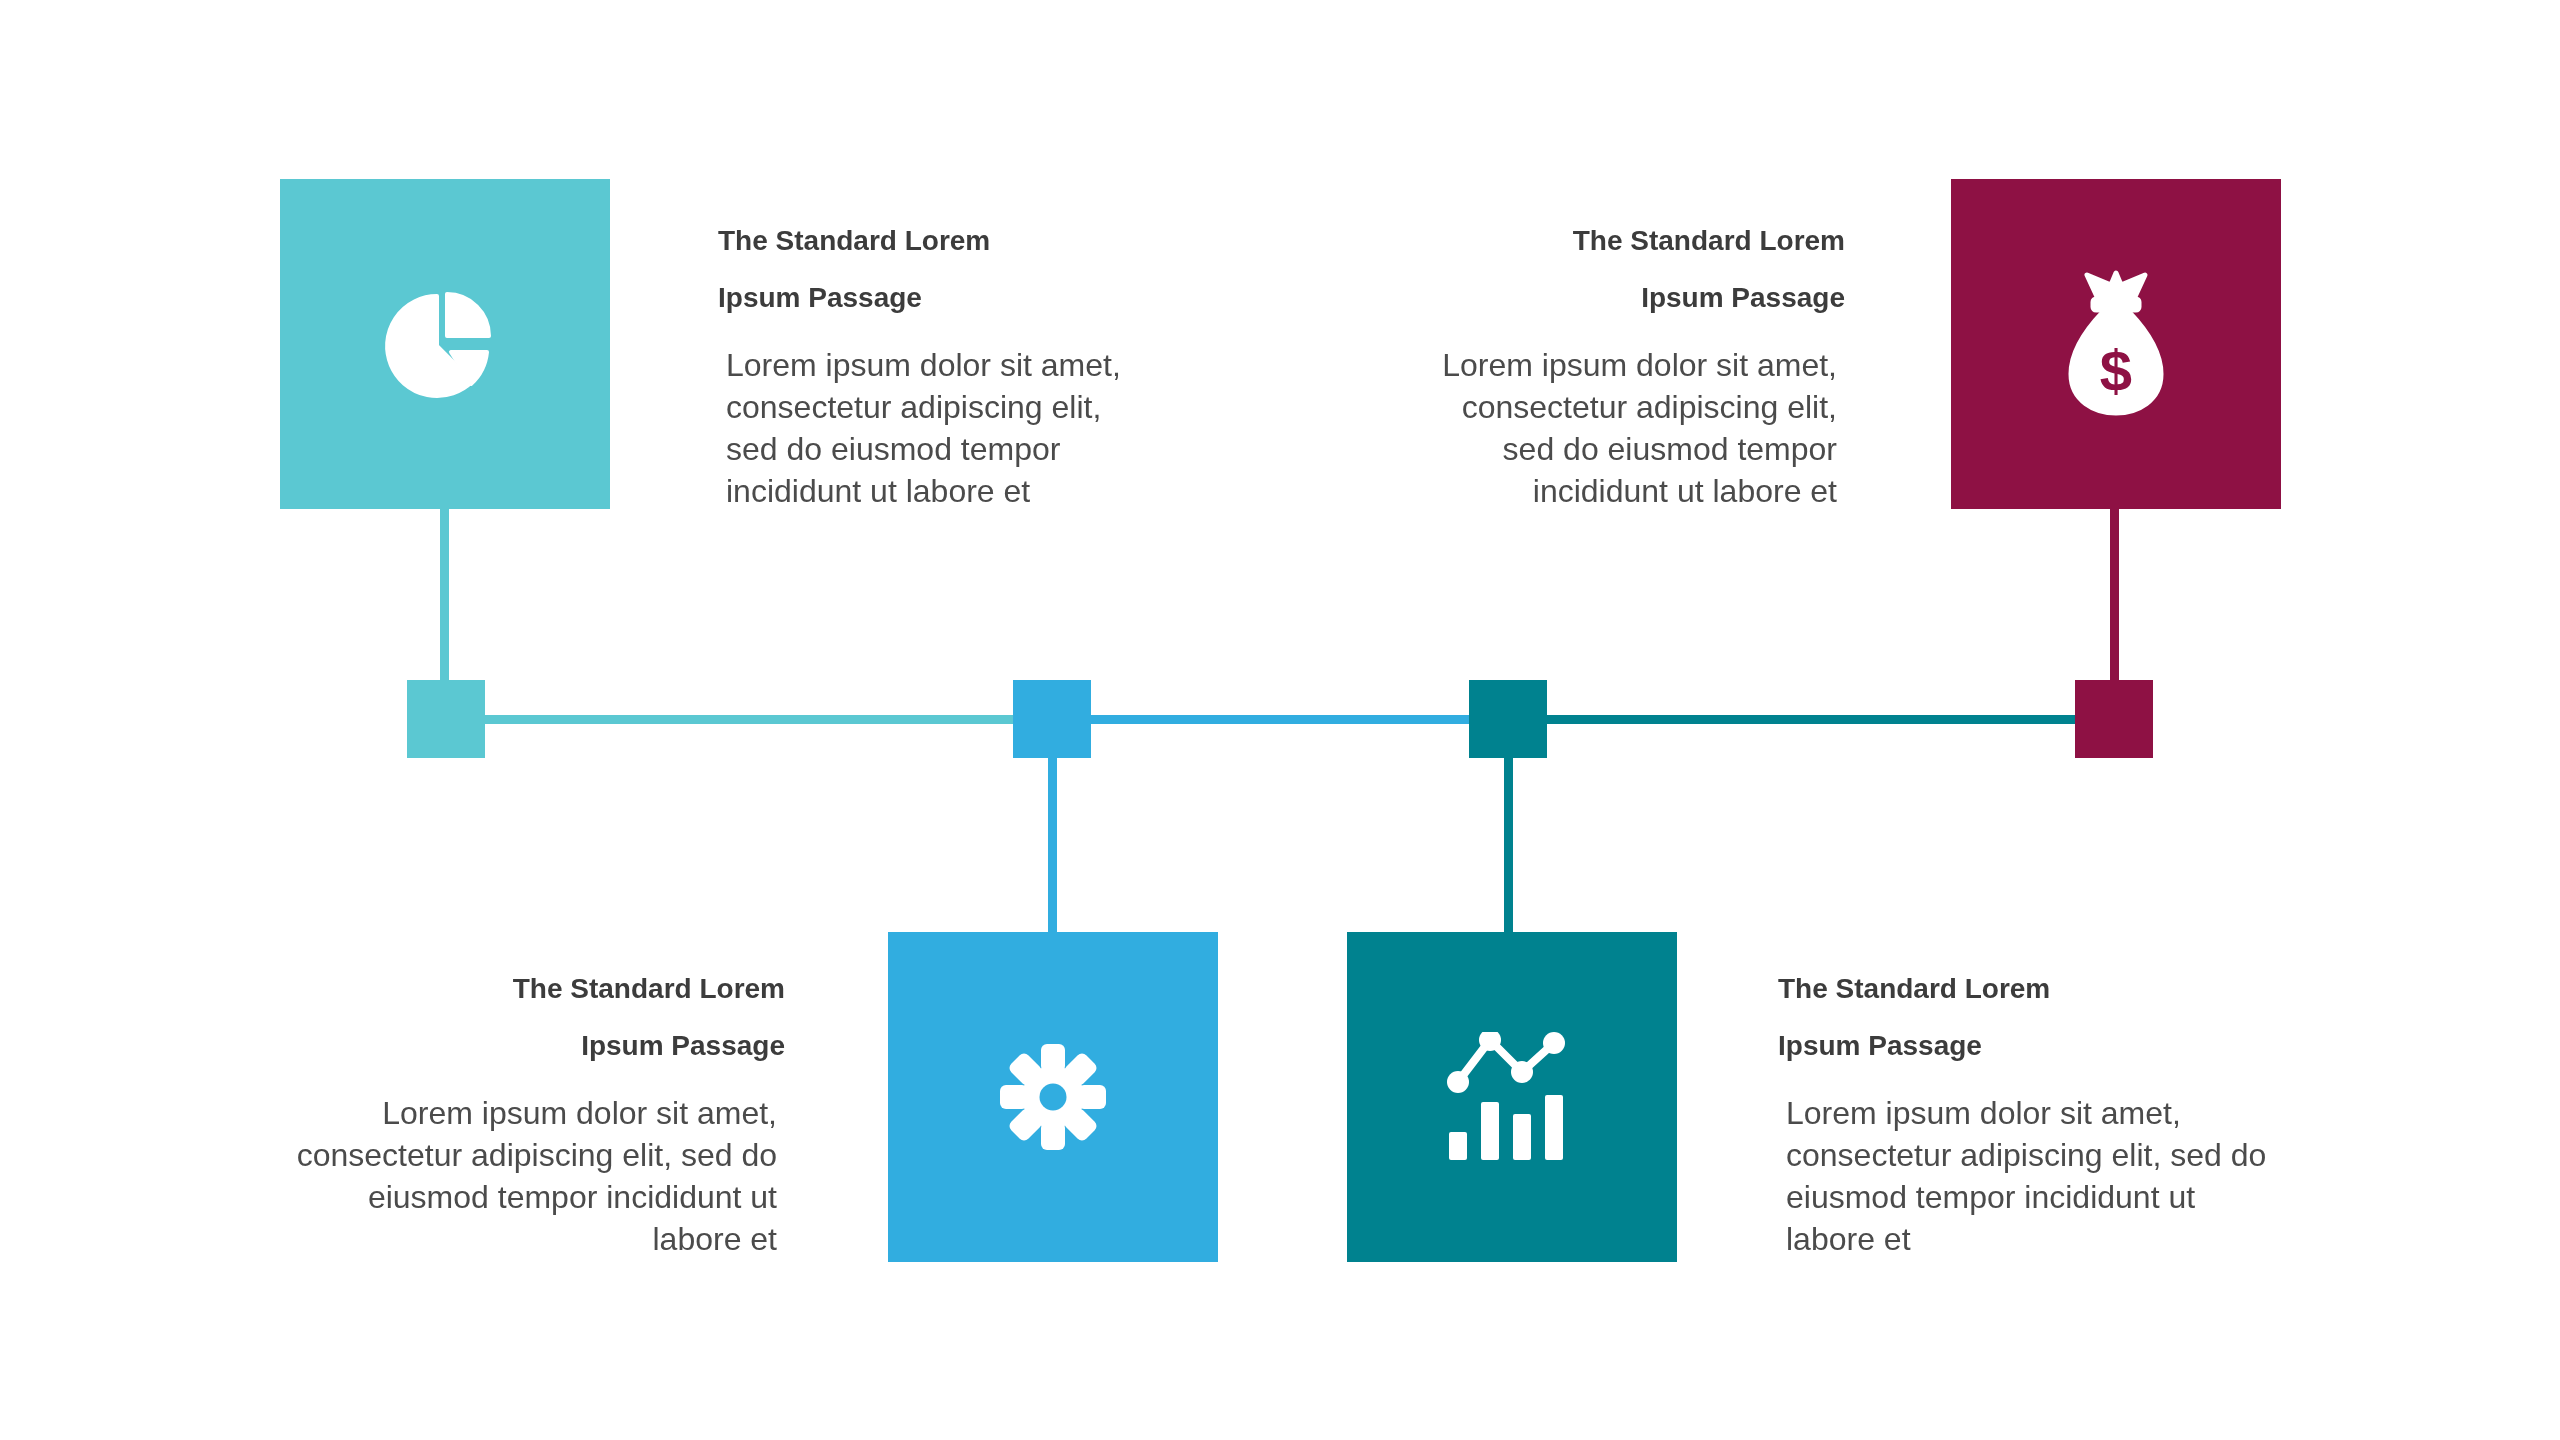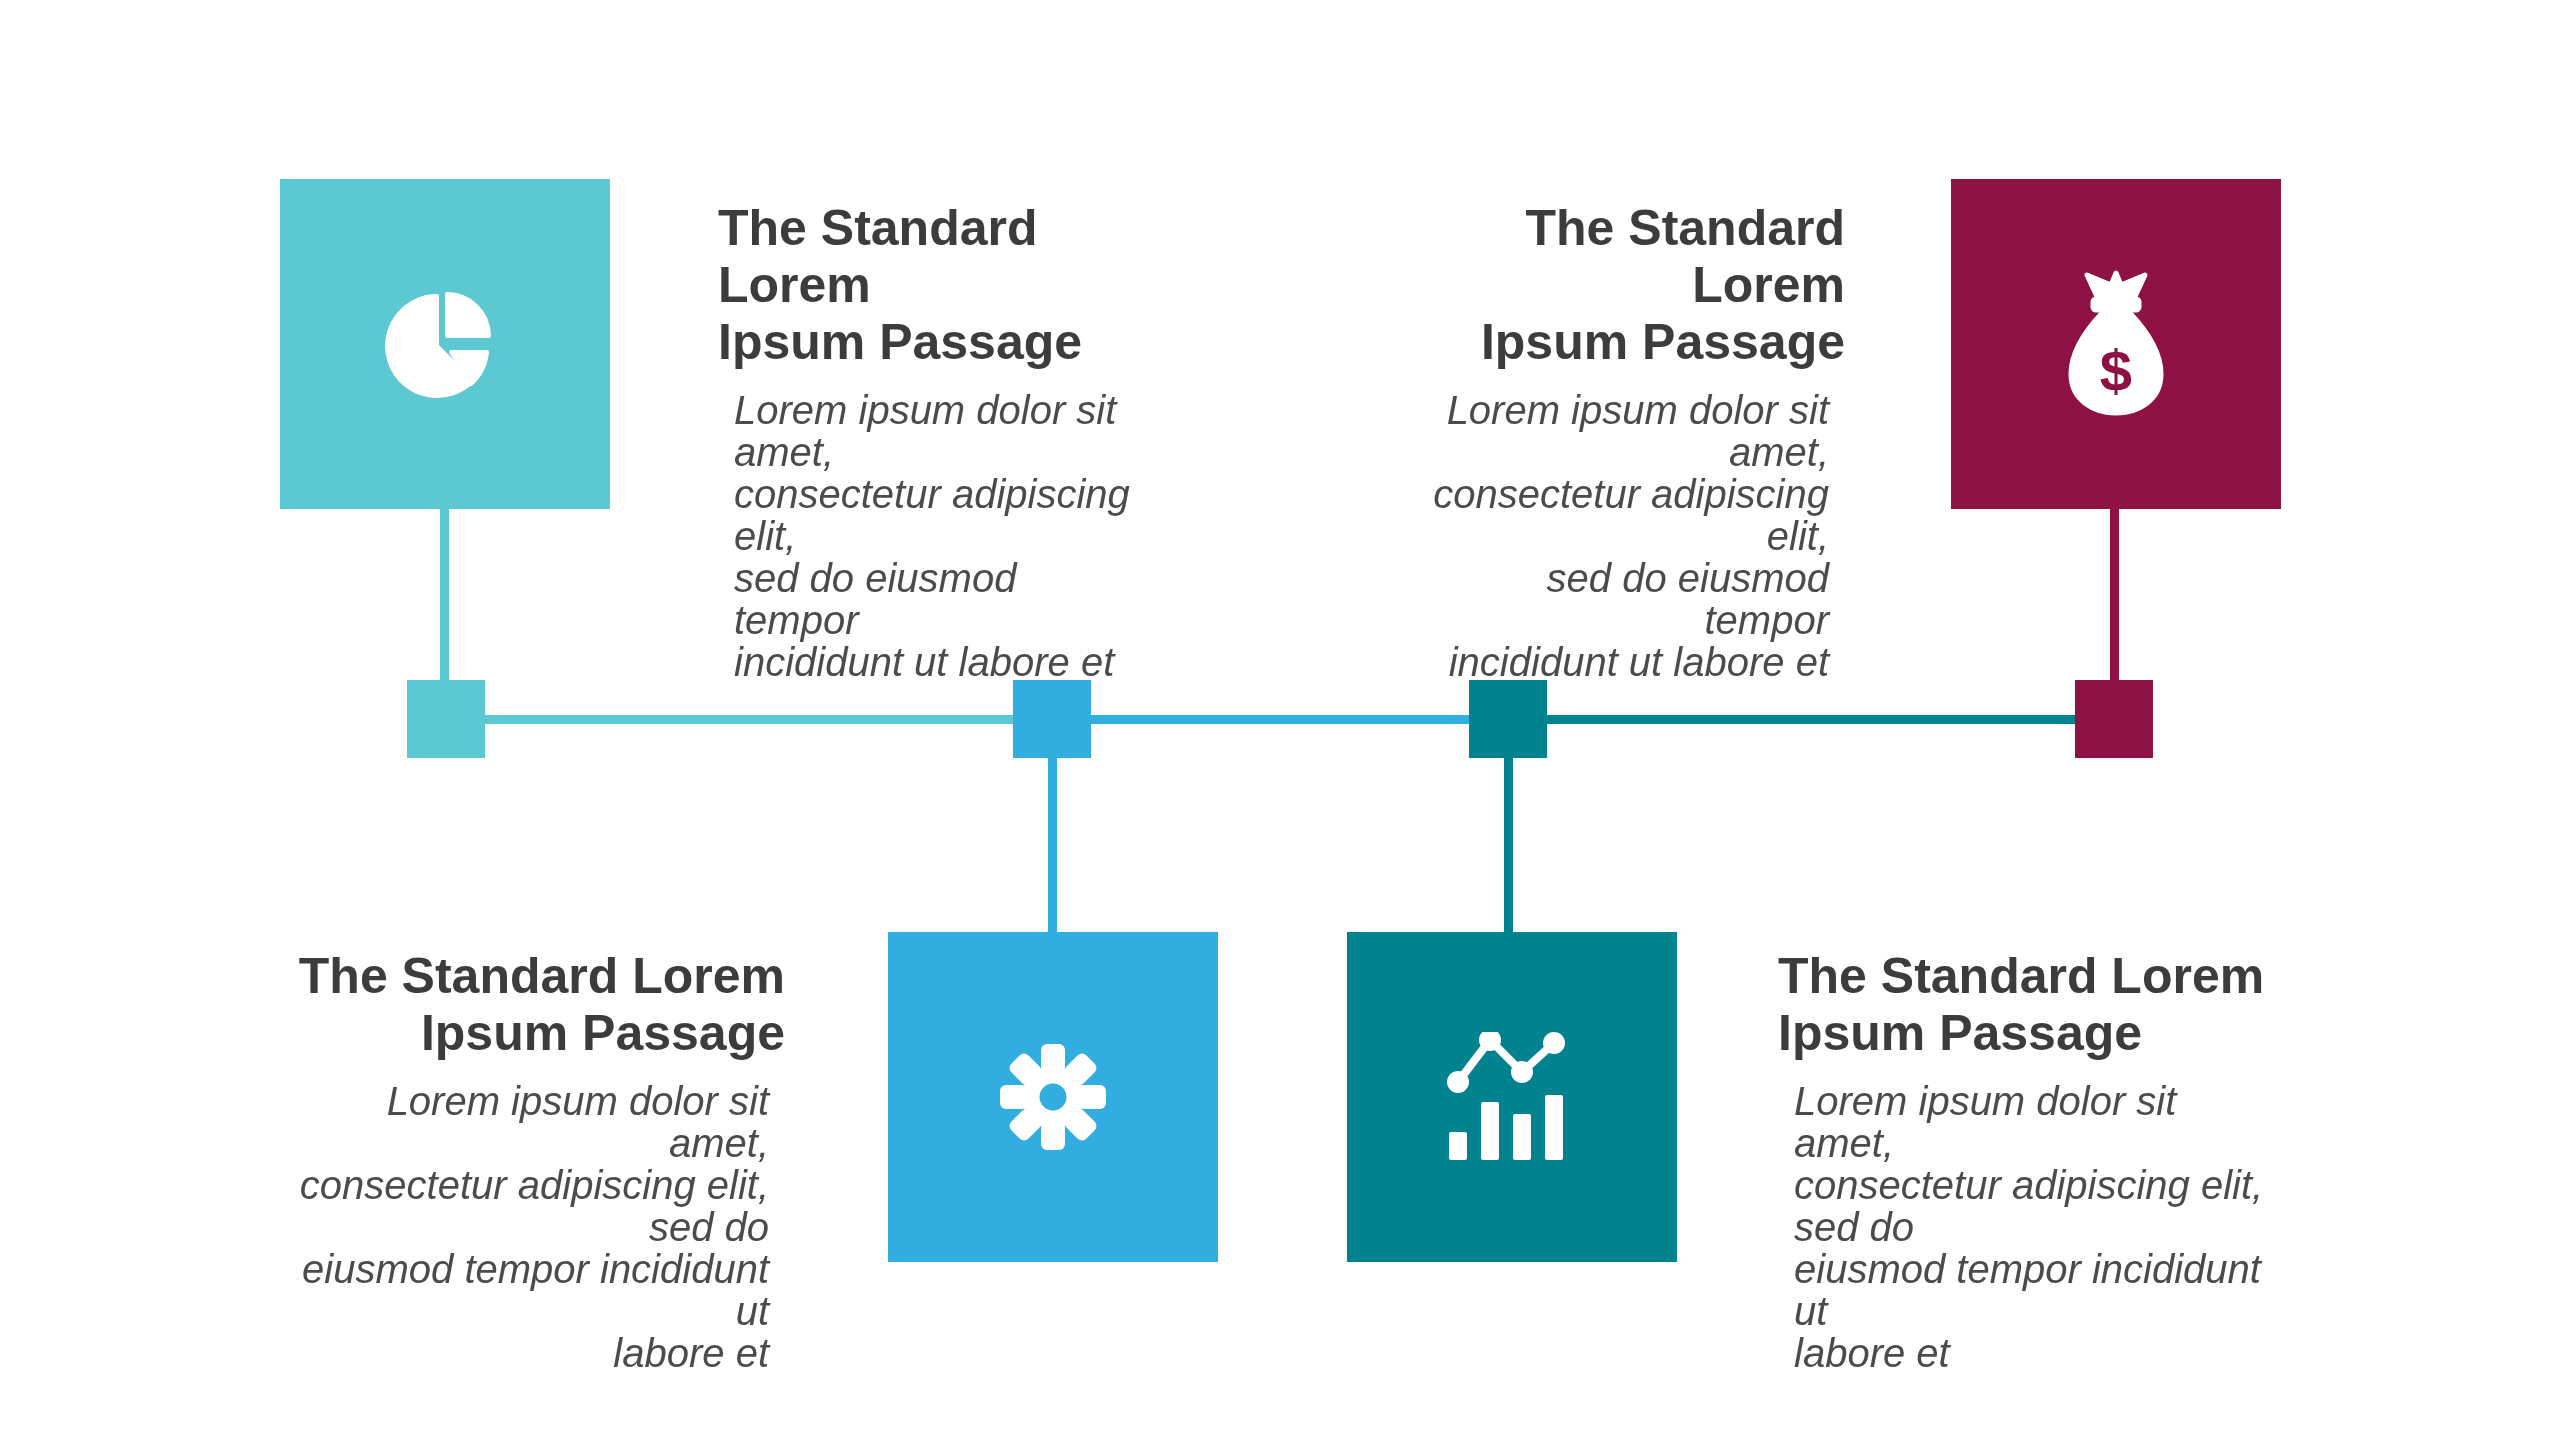--- a/index.html
+++ b/index.html
@@ -36,29 +36,28 @@
   .v2{left:1048px;top:755px;height:180px;}
   .v3{left:1504px;top:755px;height:180px;}
   .v4{left:2110px;top:505px;height:178px;}
   
   .tb{position:absolute;}
   .tb1{left:718px;top:200px;width:430px;text-align:left;}
   .tb2{left:1415px;top:200px;width:430px;text-align:right;}
   .tb3{left:265px;top:948px;width:520px;text-align:right;}
   .tb4{left:1778px;top:948px;width:520px;text-align:left;}
   .title{
-    margin:0 0 18px 0;
-    font-size:50px;line-height:57px;font-weight:bold;
+    margin:12px 0 18px 0;
+    font-size:28px;line-height:57px;font-weight:bold;
     white-space:pre-line;
   }
   .body{
-    margin:16px;
-    font-size:40px;line-height:42px;font-weight:normal;
+    margin:8px;
+    font-size:32px;line-height:42px;font-weight:normal;
     white-space:pre-line;
-    font-style:italic;
   }
   .icon-svg{display:block;}
 </style>
 </head>
 <body>
 
 <div class="canvas">
 
   <div class="hline seg1" style="background-color: rgb(91, 200, 210);"></div>
   <div class="hline seg2" style="background-color: rgb(49, 173, 224);"></div>

